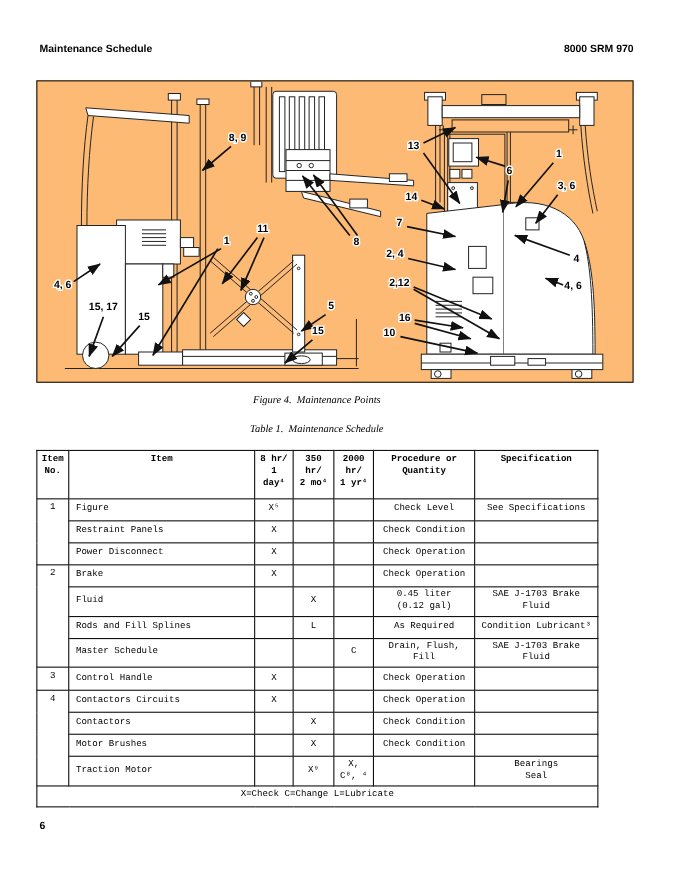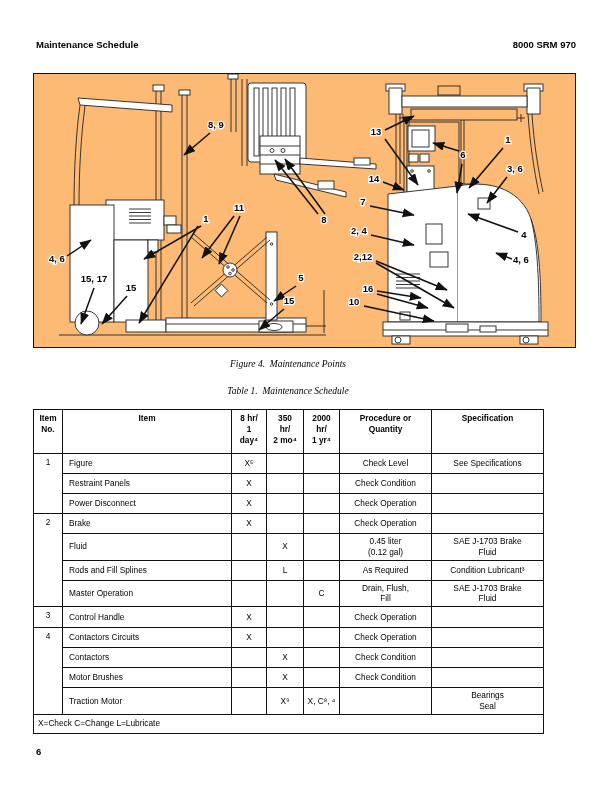--- a/index.html
+++ b/index.html
@@ -8,30 +8,30 @@
   .page-header{position:absolute;left:36px;top:39px;width:540px;display:flex;
         justify-content:space-between;font-family:"Liberation Sans","DejaVu Sans",sans-serif;
         font-weight:bold;font-size:9.5px;}
   .figure-box{position:absolute;left:33px;top:73px;width:541px;height:273px;border:1.5px solid #111;background:#fdba74;}
   .figure-box svg{display:block;width:541px;height:273px;}
   .caption{position:absolute;left:33px;width:510px;text-align:center;font-weight:normal;font-style:italic;
         font-size:9.5px;white-space:pre-wrap;}
   .figure-caption{top:359px;}
   .table-caption{top:372px;margin-top:14px;}
   table.sched{position:absolute;left:33px;top:409px;width:510px;border-collapse:collapse;table-layout:fixed;
-        font-family:Liberation Sans, sans-serif;font-size:8.3px;line-height:1.3;border:1.5px solid #111;padding-left:20px;}
+        font-family:Liberation Mono, monospace;font-size:8.3px;line-height:1.3;border:1.5px solid #111;padding-left:20px;}
   .sched th,.sched td{border:1px solid #111;white-space:pre-line;padding:2px 3px;overflow:hidden;}
   .sched thead th{font-weight:bold;text-align:center;vertical-align:top;padding-top:3px;height:38px;}
   .sched thead th{border-bottom:1.5px solid #111;}
   .sched td{height:15px;vertical-align:middle;}
   .sched td.c-no{text-align:center;vertical-align:top;padding-top:3px;}
   .sched td.c-item{text-align:left;padding-left:6px;}
   .sched td.c-x{text-align:center;}
   .sched td.c-proc,.sched td.c-spec{text-align:center;}
-  .sched tfoot td{text-align:left;padding:3px 4px;height:12px;}
+  .sched tfoot td{text-align:center;padding:3px 4px;height:12px;}
   .page-number{position:absolute;left:36px;top:746px;font-family:"Liberation Sans","DejaVu Sans",sans-serif;
         font-weight:bold;font-size:9.5px;}
   
   .art line,.art path,.art rect,.art circle,.art ellipse{stroke:#222;stroke-width:0.9;fill:none;}
   .art .wfill{fill:#fff;}
   .co-label{font-family:"Liberation Sans","DejaVu Sans",sans-serif;font-weight:bold;font-size:9.5px;
         fill:#000;text-anchor:middle;paint-order:stroke;stroke:#fff;stroke-width:2.5px;}
   .co-arrow{stroke:#111;stroke-width:1.5;fill:none;}
   .ref-code{font-family:"Liberation Sans","DejaVu Sans",sans-serif;font-weight:bold;font-size:5px;
         fill:#333;text-anchor:end;stroke:none;}
@@ -336,21 +336,21 @@
         </tr>
         <tr>
           <td class="c-item">Rods and Fill Splines</td>
           <td class="c-x"></td>
           <td class="c-x">L</td>
           <td class="c-x"></td>
           <td class="c-proc">As Required</td>
           <td class="c-spec">Condition Lubricant³</td>
         </tr>
         <tr>
-          <td class="c-item">Master Operation</td>
+          <td class="c-item">Master Schedule</td>
           <td class="c-x"></td>
           <td class="c-x"></td>
           <td class="c-x">C</td>
           <td class="c-proc">Drain, Flush,
 Fill</td>
           <td class="c-spec">SAE J-1703 Brake
 Fluid</td>
         </tr>
         <tr>
           <td rowspan="1" class="c-no">3</td>

